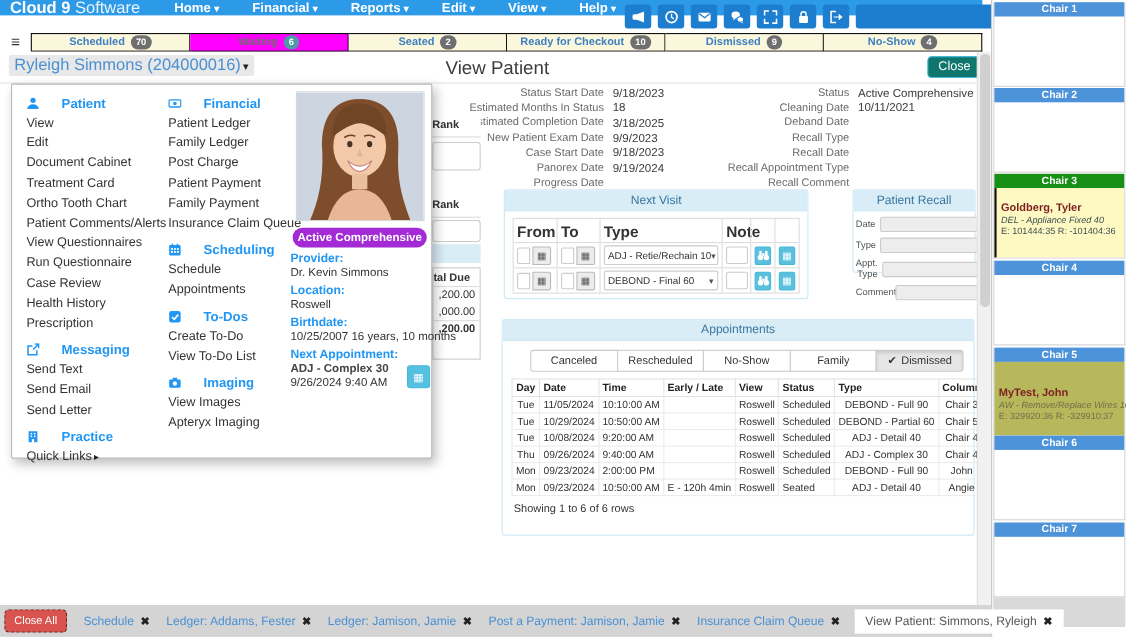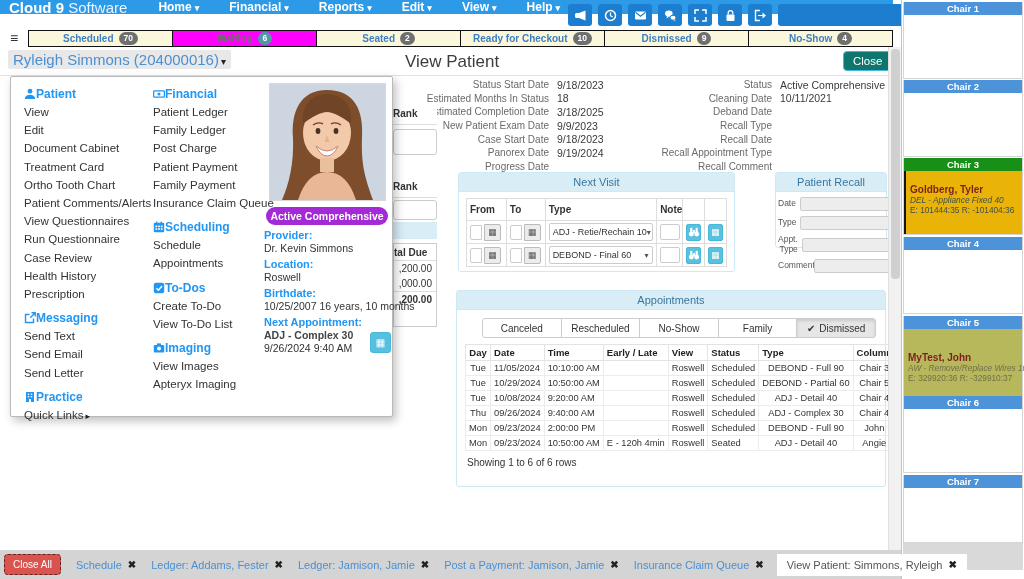--- a/index.html
+++ b/index.html
@@ -51,21 +51,21 @@
   .panel { position:absolute; background:#fff; border:1px solid #cfe8f5; border-radius:3px; }
   .phead { background:#d9edf7; color:#39769e; text-align:center; font-size:11px; padding:3px 0; border-bottom:1px solid #cfe8f5; }
 
   
   .panel-nv { left:458px; top:125px; width:277px; height:100px; }
   .nv-table { margin:6px 7px; border:1px solid #ddd; }
   .nv-row { display:flex; }
   .nv-row + .nv-row { border-top:1px solid #ddd; }
   .nv-cell { border-left:1px solid #ddd; padding:2px 3px; display:flex; align-items:center; gap:2px; min-height:21px; }
   .nv-cell:first-child { border-left:none; }
-  .nv-h { font-weight:700; font-size:10px; color:#333; }
+  .nv-h { font-weight:700; font-size:14px; color:#333; }
   .c-from,.c-to { width:39px; } .c-type { width:112px; } .c-note { width:26px; } .c-btn { width:22px; justify-content:center; }
   .nv-date { width:12px; height:15px; border:1px solid #ccc; border-radius:2px 0 0 2px; }
   .nv-calbtn { width:17px; height:17px; background:#ececec; border:1px solid #bbb; border-radius:0 2px 2px 0; color:#555; font-size:9px; line-height:1; cursor:pointer; padding:0; }
   .nvsel { width:104px; height:18px; border:1px solid #ccc; border-radius:2px; font-size:9px; color:#333; display:flex; justify-content:space-between; align-items:center; padding:0 3px; cursor:pointer; white-space:nowrap; }
   .nvsel .ct { font-size:8px; color:#555; }
   .nv-note { width:20px; height:16px; border:1px solid #ccc; border-radius:2px; }
   .nv-btn { width:20px; height:17px; background:#5bc0de; border:1px solid #46b8da; border-radius:2px; color:#fff; display:flex; align-items:center; justify-content:center; cursor:pointer; font-size:9px; padding:0; }
 
   
   .panel-rc { left:775px; top:125px; width:112px; height:76px; }
@@ -83,21 +83,21 @@
   .aptbl { margin:6px 8px 0; border-collapse:collapse; table-layout:fixed; }
   .aptbl th { font-size:9.5px; color:#222; font-weight:700; text-align:left; padding:2px 3px; border:1px solid #e3e3e3; }
   .aptbl td { font-size:9.3px; color:#333; padding:1px 3px; border:1px solid #ececec; white-space:nowrap; overflow:hidden; height:15px; }
   .aptbl .ctr { text-align:center; }
   .apfoot { margin:6px 10px; font-size:10px; color:#333; }
 
   
   .menupanel { position:absolute; left:10px; top:29px; width:383px; height:341px; background:#fff; border:1px solid #b9b9b9; border-radius:2px; box-shadow:3px 4px 10px rgba(0,0,0,.25); z-index:10; }
   .mcol { position:absolute; top:8px; }
   .mcol1 { left:13px; } .mcol2 { left:142px; }
-  .mh { font-size:12px; font-weight:700; color:#2196f3; line-height:18px; margin-top:6px; display:flex; align-items:center; gap:0; cursor:pointer; white-space:nowrap; }
+  .mh { font-size:12px; font-weight:700; color:#2196f3; line-height:18px; margin-top:6px; display:flex; align-items:center; gap:20px; cursor:pointer; white-space:nowrap; }
   .mh:first-child { margin-top:0; }
   .mi { font-size:11.5px; color:#333; line-height:18.2px; cursor:pointer; white-space:nowrap; }
   .mi .arr { font-size:9px; color:#222; margin-left:2px; }
   .profile { position:absolute; left:253px; top:6px; width:127px; }
   .photo { width:117px; height:118px; margin-left:5px; border:1px solid #d8d8d8; }
   .pbadge { width:122px; background:#a32ad4; color:#fff; font-weight:700; font-size:10.5px; text-align:center; border-radius:11px; padding:3px 0; margin:6px 0 2px 2px; }
   .plb { color:#2196f3; font-weight:700; font-size:11px; margin-top:4px; }
   .pvl { color:#333; font-size:10.5px; margin-top:1px; white-space:nowrap; }
   .pvl.b { font-weight:700; color:#444; }
   .apptbtn { position:absolute; right:0; top:249px; width:21px; height:21px; background:#56c0e0; border:1px solid #46b8da; border-radius:3px; color:#fff; font-size:10px; cursor:pointer; padding:0; }
@@ -118,21 +118,21 @@
   
   .vscroll { position:absolute; left:888px; top:47px; width:13px; height:503px; background:#f1f1f1; border-left:1px solid #e0e0e0; }
   .vthumb { margin:2px auto; width:9px; height:230px; background:#d0d0d0; border-radius:4px; }
 
   
   .sidebar { position:absolute; left:901px; top:0; width:123px; height:579px; background:#fff; border-left:1px solid #c4c4c4; }
   .chair { position:absolute; left:1px; width:120px; border:1px solid #d5d5d5; border-top:none; background:#fff; }
   .chead { height:13px; background:#4d93d9; color:#fff; font-size:9.5px; font-weight:700; text-align:center; line-height:13px; cursor:pointer; }
   .chead.green { background:#189018; }
   .cbody { height:63px; }
-  .cbody.teal { background:#eab308; border-left:2px solid #151515; padding:13px 4px 0; }
+  .cbody.teal { background:#fef9c3; border-left:2px solid #151515; padding:13px 4px 0; }
   .cbody.olive { background:#b7b75c; padding:23px 4px 0; height:67px; }
   .cpn { font-size:10px; font-weight:700; color:#7d1f1f; white-space:nowrap; }
   .cpp { font-size:8.3px; font-style:italic; color:#3c4f50; white-space:nowrap; }
   .olive .cpp { color:#70704a; }
   .cpt { font-size:8.3px; color:#3c4f50; white-space:nowrap; }
   .olive .cpt { color:#70704a; }
   .sfoot { position:absolute; left:1px; top:543px; width:120px; height:27px; background:#d9d9d9; }
 
   
   .bottombar { position:absolute; left:0; top:550px; width:901px; height:29px; background:#d4d4d4; display:flex; align-items:center; }

